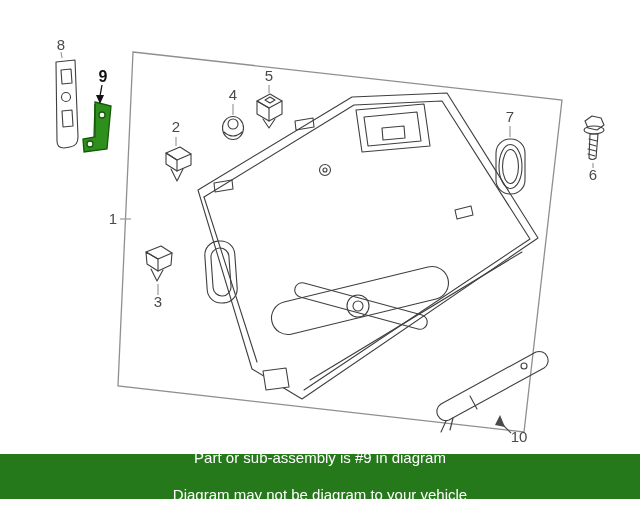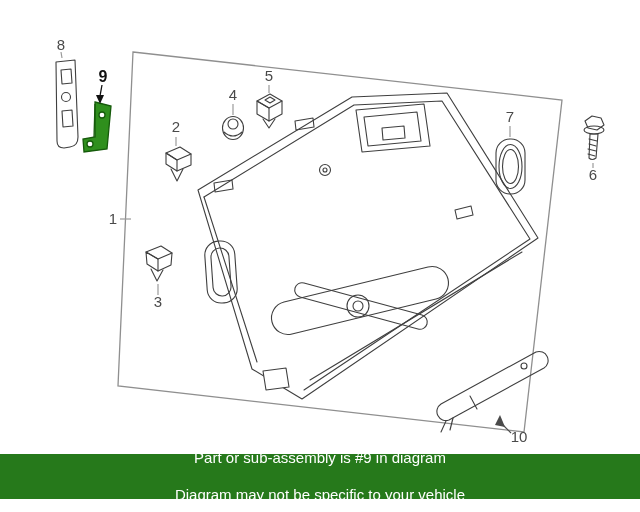--- a/index.html
+++ b/index.html
@@ -141,16 +141,16 @@
       <text class="callout" x="593" y="180">6</text>
       <text class="callout" x="510" y="122">7</text>
       <text class="callout" x="61" y="50">8</text>
       <text class="callout-bold" x="103" y="82">9</text>
       <text class="callout" x="519" y="442">10</text>
     </g>
   </svg>
 
   <div class="banner" style="background-color: rgb(38, 121, 27);">
     <div>Part or sub-assembly is #9 in diagram</div>
-    <div>Diagram may not be specific to your vehicle</div>
+    <div>Diagram may not be diagram to your vehicle</div>
   </div>
 
 </div>
 
 </body></html>

